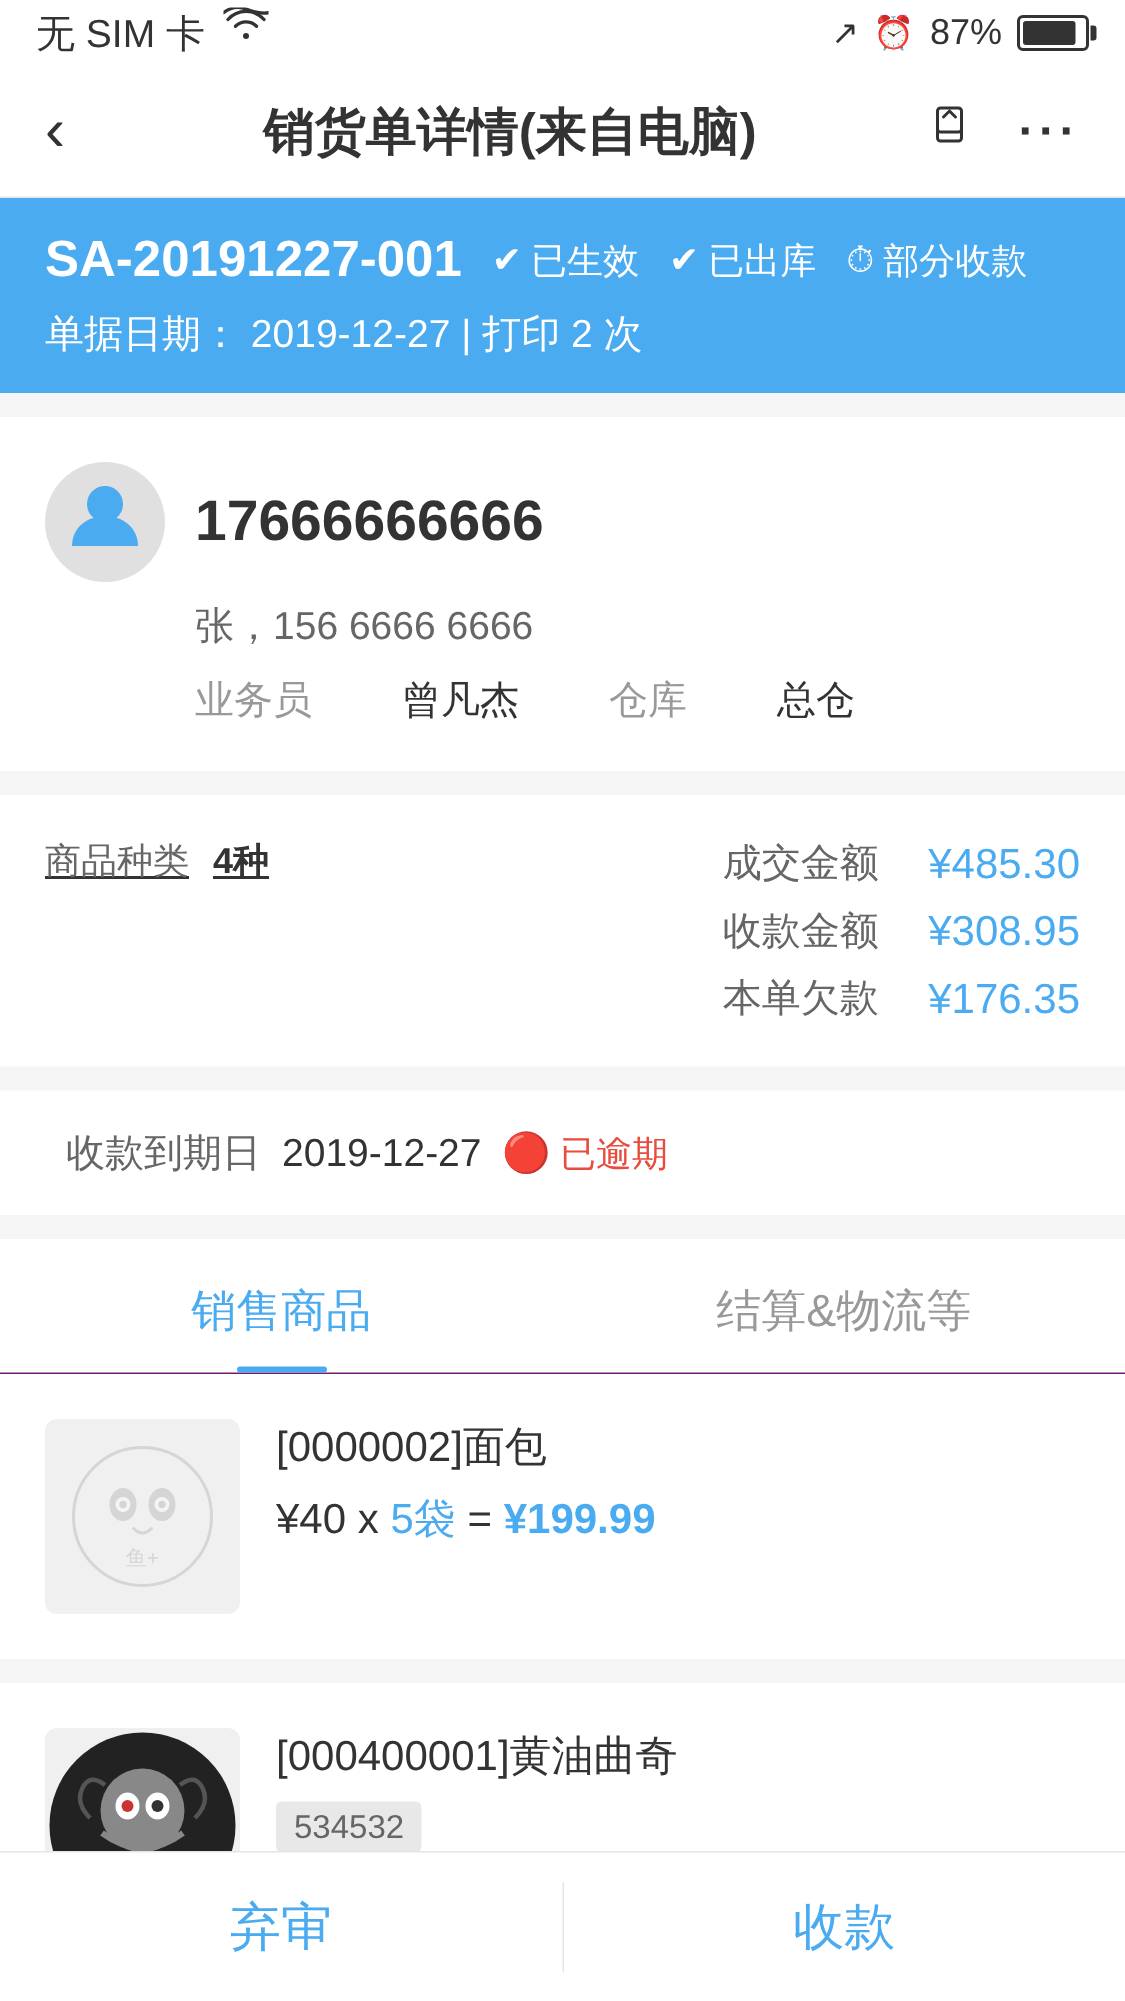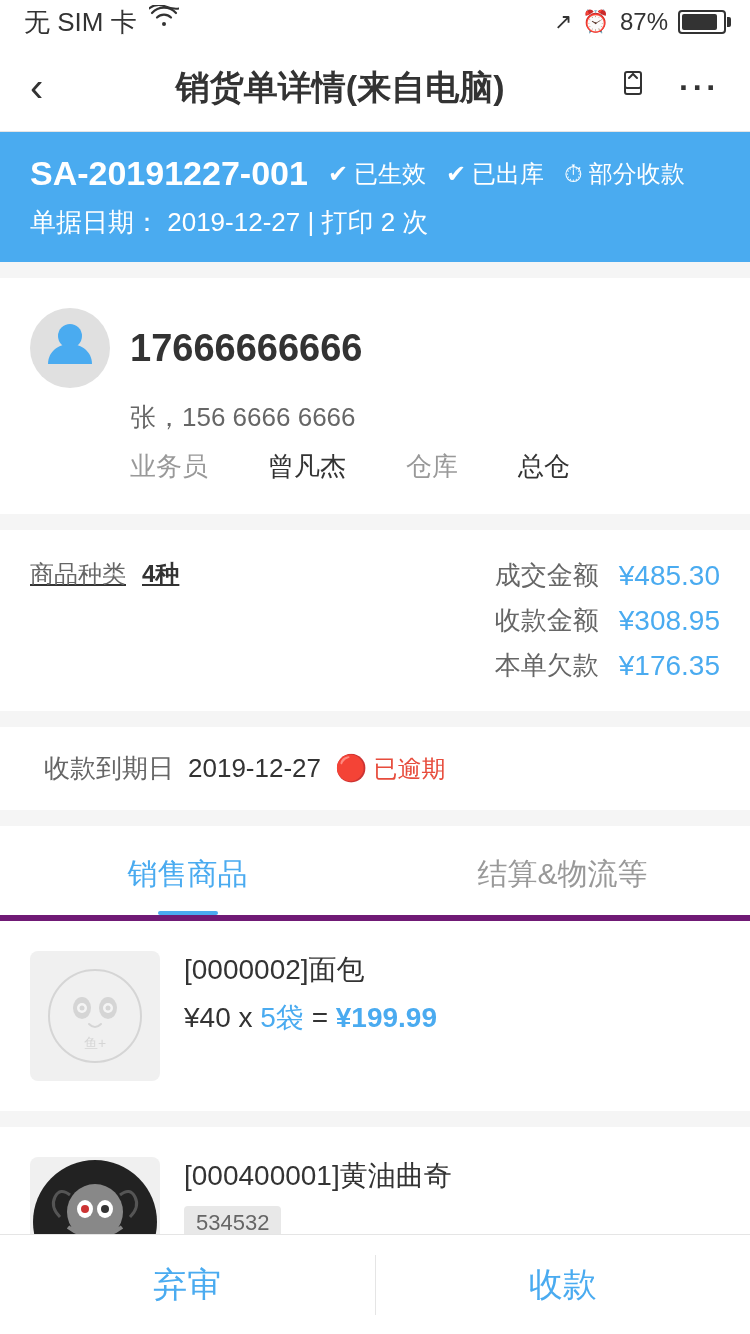--- a/index.html
+++ b/index.html
@@ -181,21 +181,21 @@
     .stats-value-bold { font-weight: 600; }
     .stats-right {
       display: flex;
       flex-direction: column;
       gap: 10px;
       align-items: flex-end;
     }
     .amount-row {
       display: flex;
       align-items: center;
-      gap: 20px;
+      gap: 33px;
       font-size: 26px;
     }
     .amount-label { color: #666; }
     .amount-value { color: #4AABF0; font-size: 28px; }
 
     
     .overdue-section {
       background: #fff;
       padding: 24px 44px;
       margin-top: 16px;
@@ -213,21 +213,21 @@
       display: flex;
       align-items: center;
       gap: 6px;
     }
     .overdue-icon { color: #e74c3c; font-size: 26px; }
 
     
     .tabs-section {
       background: #fff;
       margin-top: 16px;
-      border-bottom: 6px solid #701a75;
+      border-bottom: 1px solid #701a75;
     }
     .tabs-row {
       display: flex;
     }
     .tab {
       flex: 1;
       text-align: center;
       padding: 28px 0 20px;
       font-size: 30px;
       color: #999;

